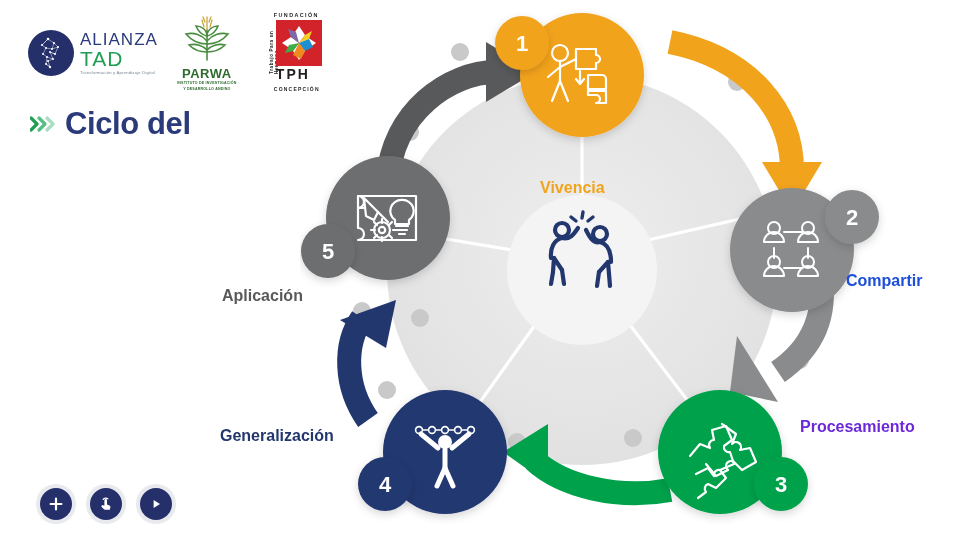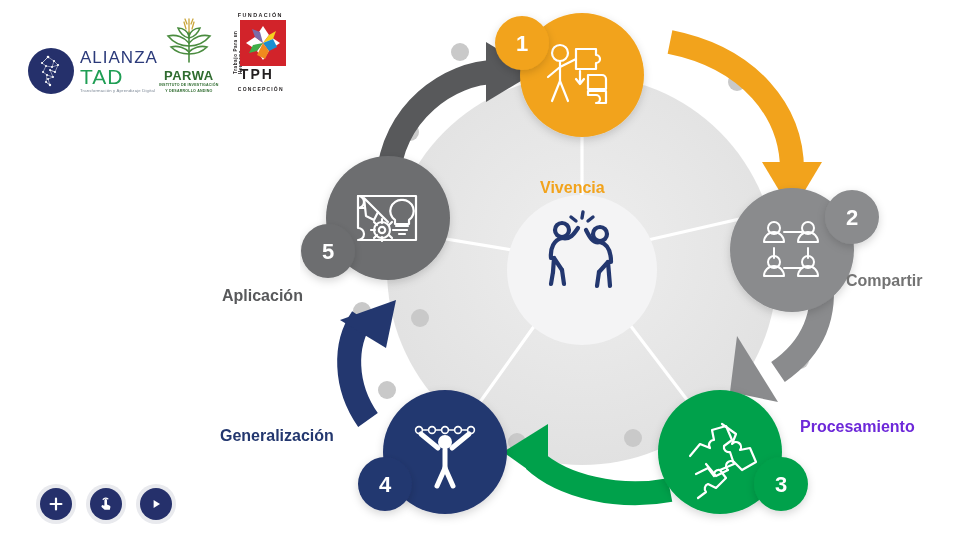--- a/index.html
+++ b/index.html
@@ -6,21 +6,21 @@
   body{
     width:960px;height:540px;
     background:#ffffff;
     font-family:"Liberation Sans", sans-serif;
     overflow:hidden;
     position:relative;
   }
   .stage{position:absolute;inset:0;}
 
   
-  .logos{position:absolute;left:28px;top:12px;display:flex;align-items:flex-end;}
+  .logos{position:absolute;left:28px;top:12px;display:flex;align-items:center;gap:18px;}
   .logo-alianza{display:flex;align-items:center;gap:6px;}
   .alianza-mark{width:46px;height:46px;border-radius:50%;background:#25306b;position:relative;flex:none;}
   .alianza-mark svg{position:absolute;inset:0;}
   .alianza-text{display:flex;flex-direction:column;line-height:1;}
   .alianza-1{font-size:17px;letter-spacing:1px;color:#2b3a7a;font-weight:400;}
   .alianza-2{font-size:21px;letter-spacing:1px;color:#1f9e54;font-weight:400;}
   .alianza-3{font-size:4.2px;color:#7a8694;letter-spacing:.2px;margin-top:2px;}
 
   .logo-parwa{width:62px;display:flex;flex-direction:column;align-items:center;}
   .parwa-name{font-size:13px;font-weight:bold;color:#2f6b2f;letter-spacing:.5px;line-height:1;margin-top:1px;}
@@ -40,21 +40,21 @@
   .title-line2{font-size:31px;font-weight:bold;color:#1f9e54;line-height:1.05;margin-left:34px;letter-spacing:-.4px;}
   .title-line3{font-size:41px;font-weight:bold;color:#1f9e54;line-height:1.0;margin-left:34px;letter-spacing:-.8px;}
   .author{font-size:14px;font-style:italic;font-weight:bold;color:#3c4a5c;margin-left:50px;margin-top:12px;}
 
   
   .diagram{position:absolute;left:300px;top:0;width:660px;height:540px;}
   .diagram svg{position:absolute;left:0;top:0;}
 
   .node-label{position:absolute;font-size:16px;font-weight:bold;white-space:nowrap;}
   .lbl-vivencia{left:240px;top:155px;color:#f2a31c;margin-top:24px;}
-  .lbl-compartir{left:546px;top:272px;color:#737373;text-align:right;}
+  .lbl-compartir{left:546px;top:272px;color:#1d4ed8;text-align:right;}
   .lbl-procesamiento{left:500px;top:418px;color:#6d28d9;}
   .lbl-generalizacion{left:-80px;top:427px;color:#23376f;}
   .lbl-aplicacion{left:-78px;top:287px;color:#58595b;}
 
   .center-text{position:absolute;left:222px;top:275px;width:120px;text-align:center;
     font-size:11px;font-weight:bold;color:#23376f;line-height:1.2;}
 
   
   .btnbar{position:absolute;left:40px;bottom:20px;display:flex;gap:18px;}
   .cbtn{width:32px;height:32px;border-radius:50%;background:#25306b;display:flex;align-items:center;justify-content:center;
@@ -140,20 +140,30 @@
             <polygon points="23,23 15,17 12,9 20,12" fill="#7a6ca8"></polygon>
           </g>
         </svg>
       </div>
       <div class="tph-letters">TPH</div>
       <div class="tph-bottom">CONCEPCIÓN</div>
     </div>
   </div>
 
   <div class="title-block">
+    <div class="title-line1">
+      <span class="chevrons">
+        <svg width="30" height="18" viewBox="0 0 30 18">
+          <path d="M1 3 L7 9 L1 15" stroke="#1f9e54" stroke-width="3.2" fill="none" stroke-linecap="round" stroke-linejoin="round"></path>
+          <path d="M9 3 L15 9 L9 15" stroke="#57bf86" stroke-width="3.2" fill="none" stroke-linecap="round" stroke-linejoin="round"></path>
+          <path d="M17 3 L23 9 L17 15" stroke="#a9ddc0" stroke-width="3.2" fill="none" stroke-linecap="round" stroke-linejoin="round"></path>
+        </svg>
+      </span>
+      <span>Ciclo del</span>
+    </div>
   </div>
 
   <div class="diagram">
 
     <svg width="660" height="540" viewBox="0 0 660 540">
       <defs>
         <filter id="sh" x="-40%" y="-40%" width="180%" height="180%">
           <feDropShadow dx="0" dy="3" stdDeviation="4" flood-color="#000" flood-opacity="0.16"></feDropShadow>
         </filter>
         <radialGradient id="ringgrad" cx="50%" cy="45%" r="60%">

